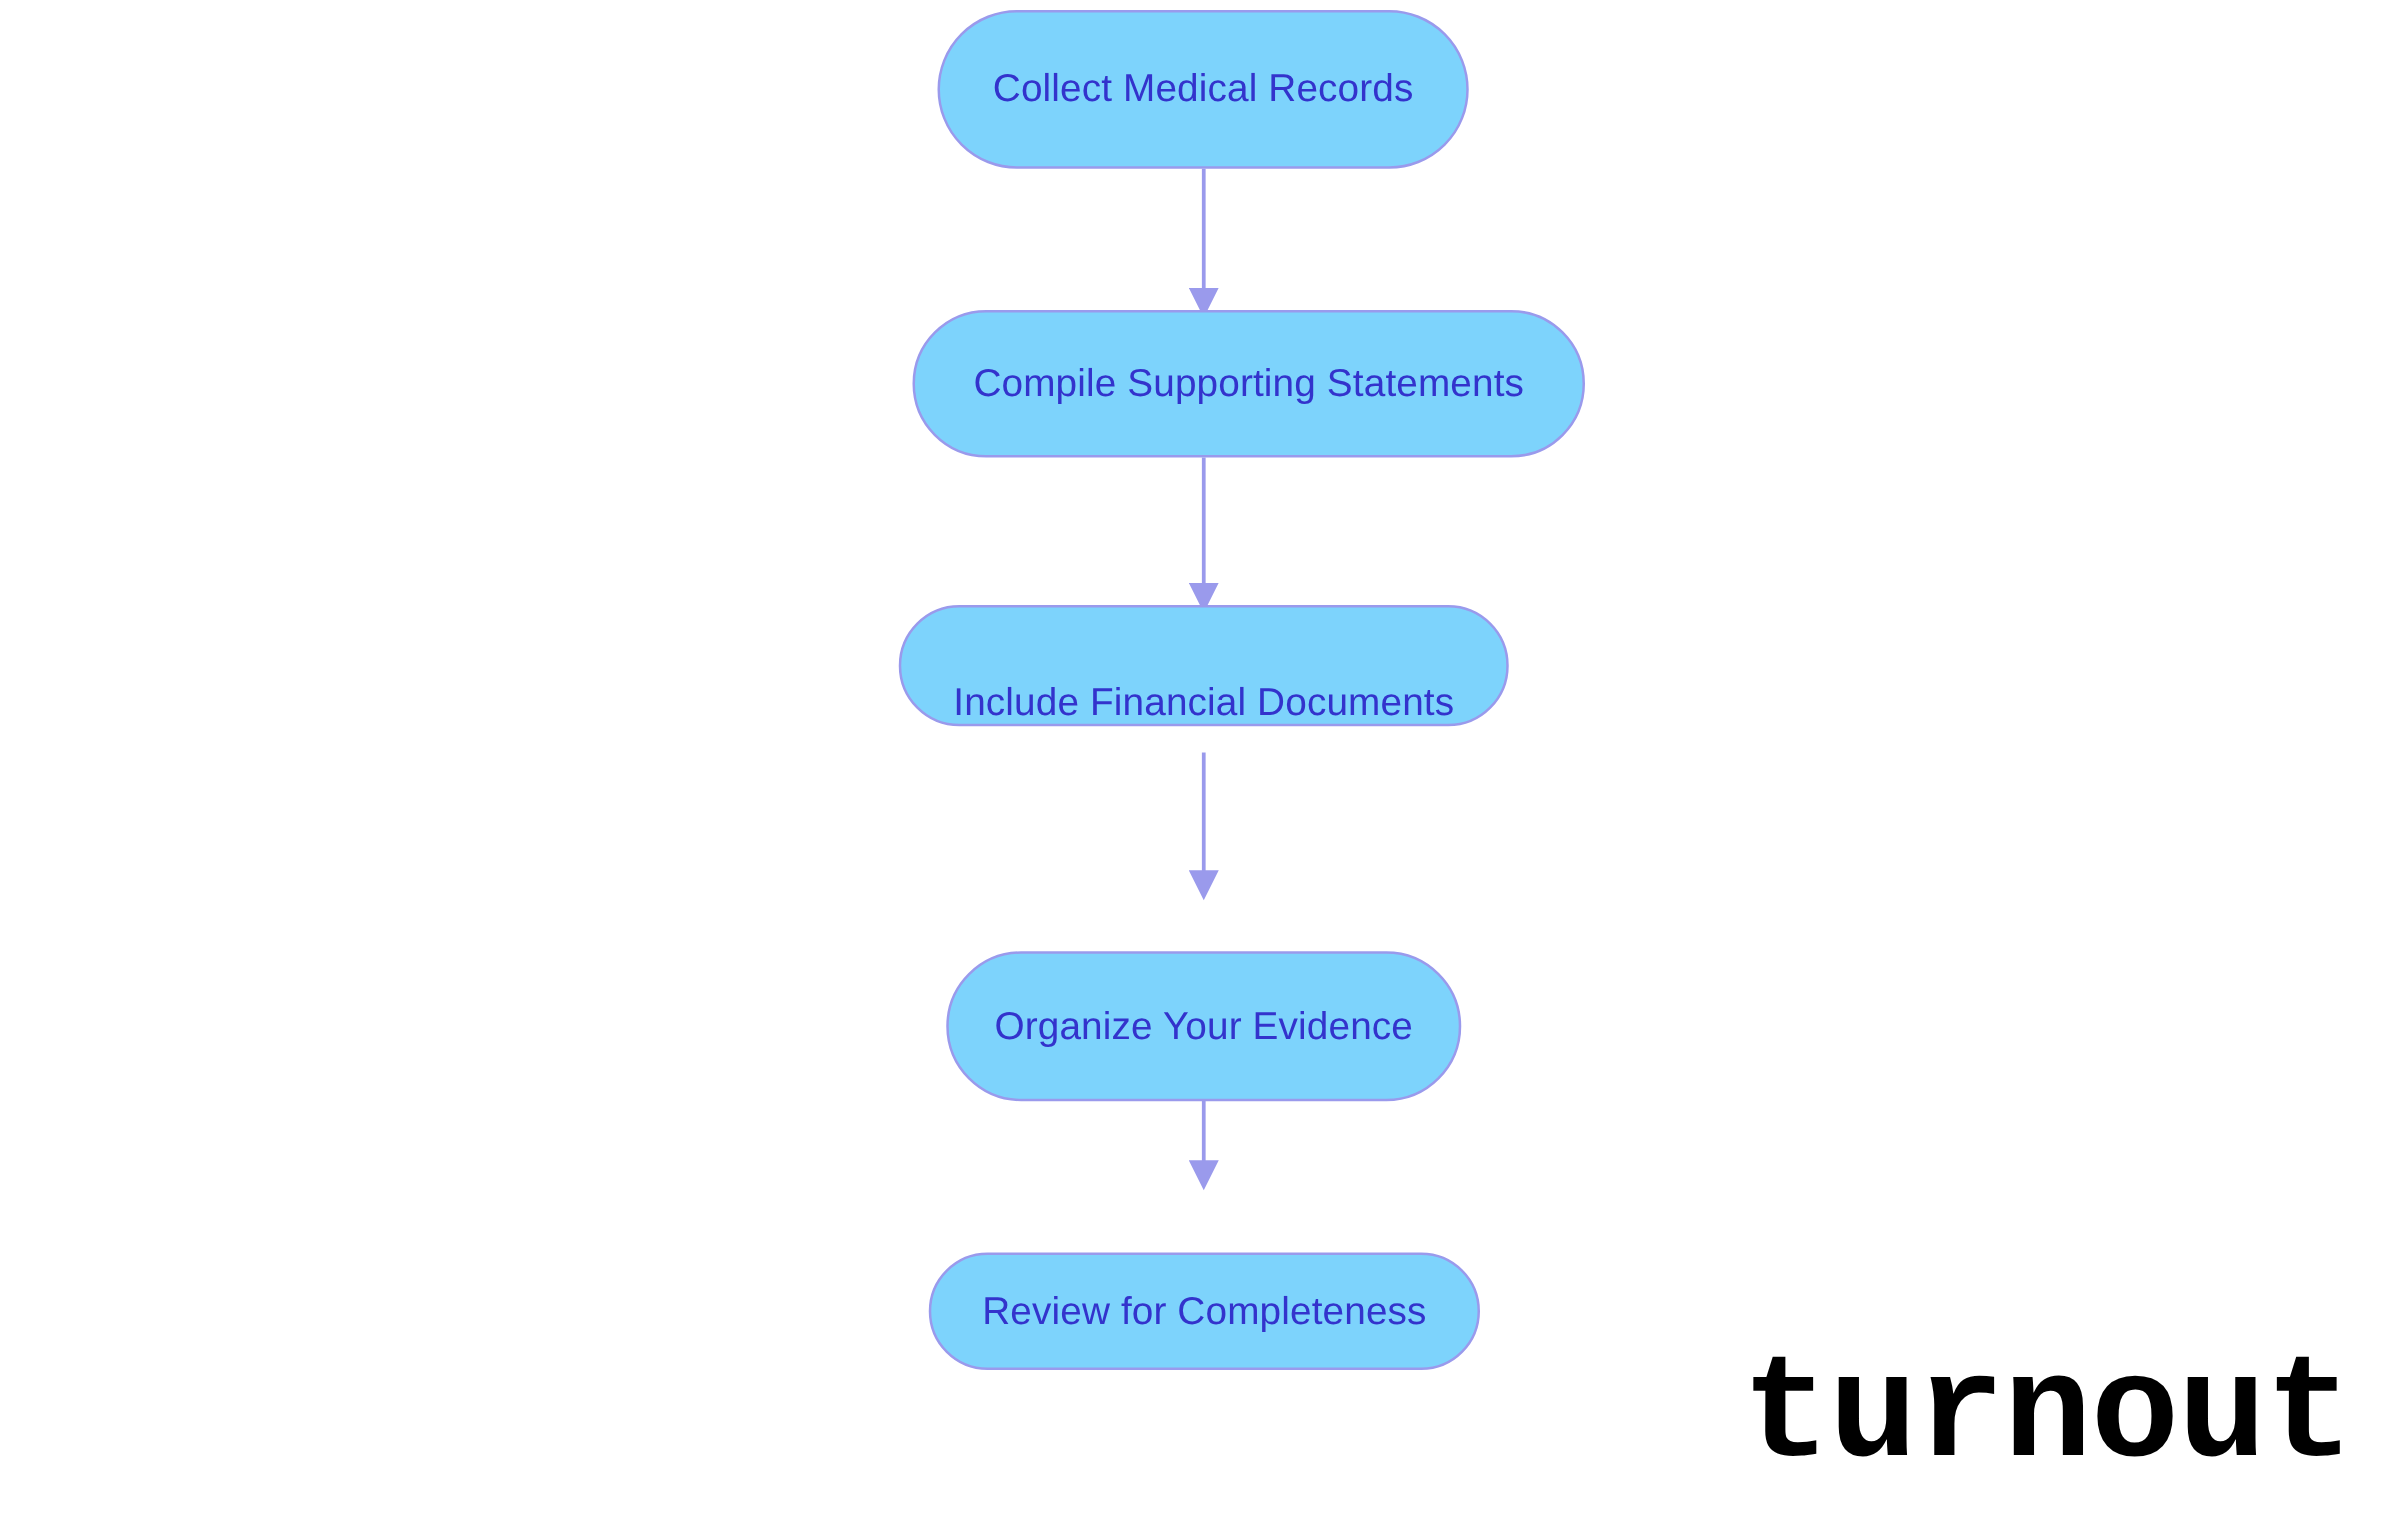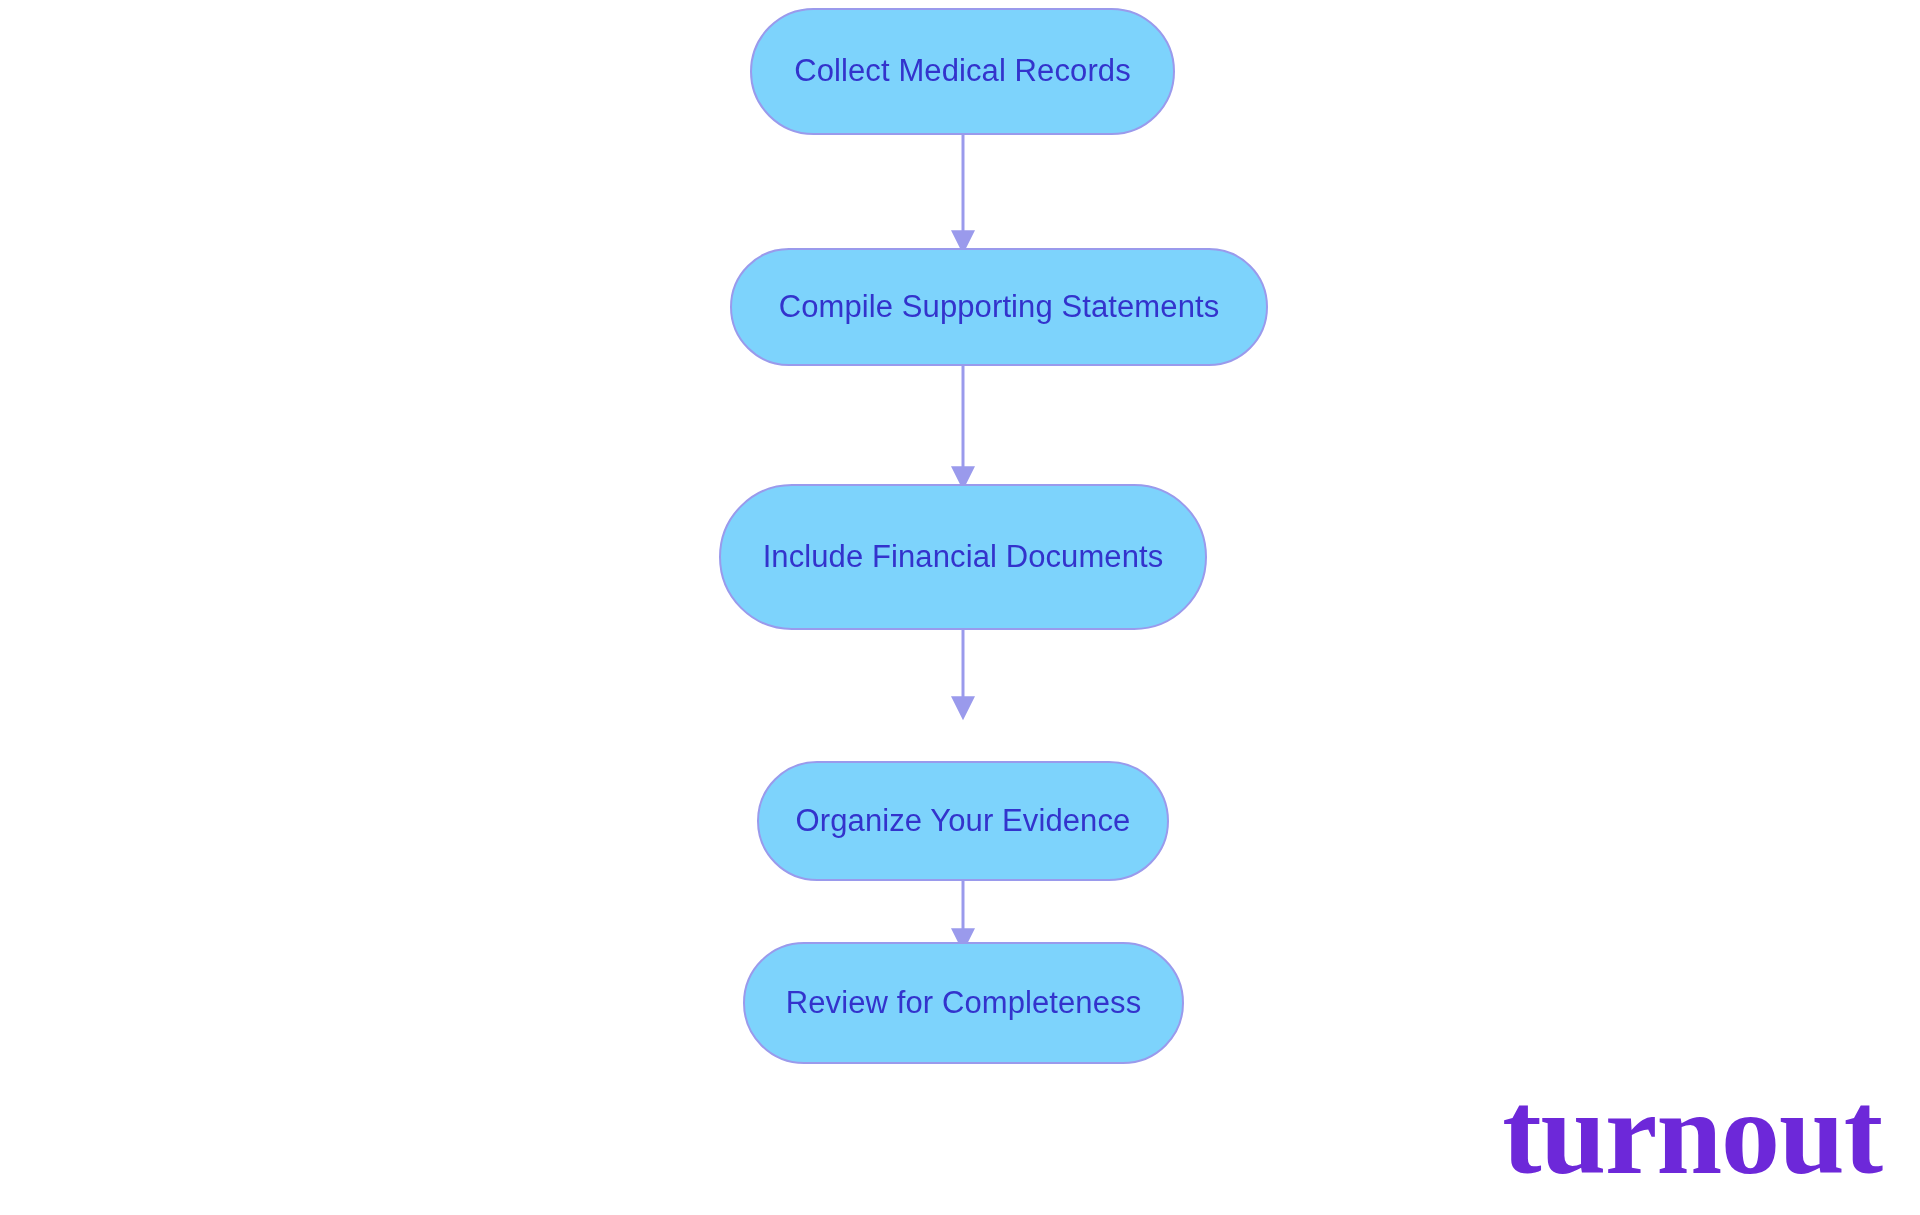--- a/index.html
+++ b/index.html
@@ -41,39 +41,39 @@
     font-size: 31px;
     font-weight: 400;
     letter-spacing: 0.1px;
     line-height: 1.1;
     white-space: nowrap;
   }
 
   
   #node-1 { left: 750px;  top: 8px;    width: 425px; height: 127px; }
   #node-2 { left: 730px;  top: 248px;  width: 538px; height: 118px; }
-  #node-3 { left: 719px;  top: 484px;  width: 488px; height: 146px; }
+  #node-3 { left: 719px;  top: 484px;  width: 488px; height: 97px; align-items: flex-end; }
   #node-4 { left: 757px;  top: 714px;  width: 412px; height: 120px; margin-top: 47px; }
-  #node-5 { left: 743px;  top: 942px;  width: 441px; height: 122px; }
+  #node-5 { left: 743px;  top: 1002px;  width: 441px; height: 94px; }
 
   .flow-arrow {
     position: absolute;
     left: 0;
     top: 0;
     width: 1920px;
     height: 1215px;
     pointer-events: none;
   }
 
   #brand-logo {
     position: absolute;
     right: 38px;
     bottom: 22px;
-    color: #6d28d9;
-    font-family: Liberation Serif, serif;
+    color: #000000;
+    font-family: Liberation Mono, monospace;
     font-size: 118px;
     font-weight: bold;
     letter-spacing: -1px;
     line-height: 1;
     user-select: none;
   }
 </style>
 </head>
 <body>
 

